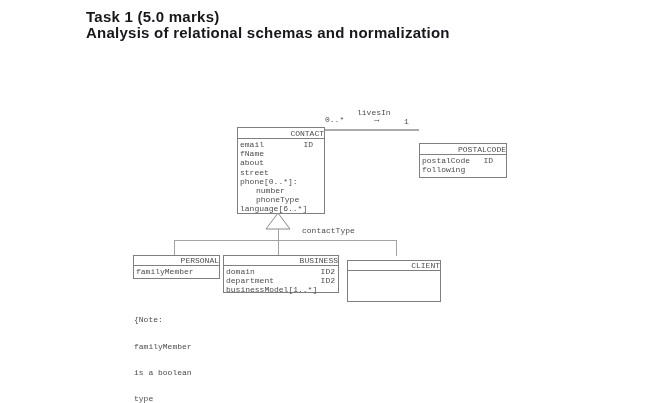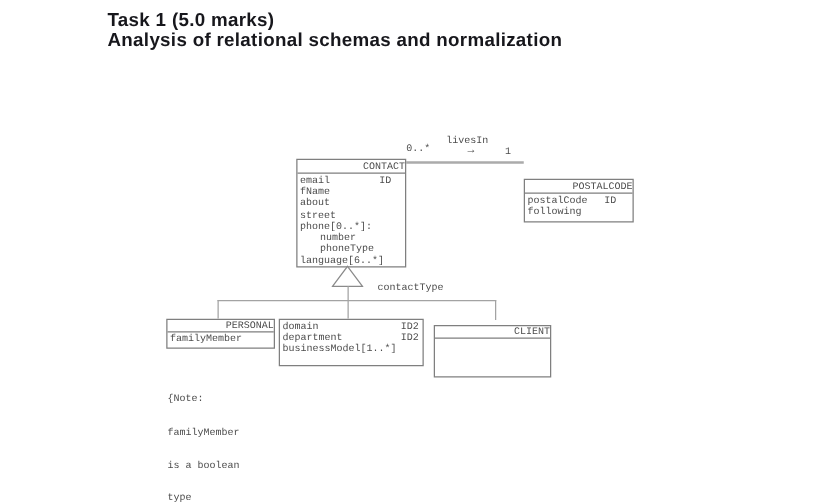--- a/index.html
+++ b/index.html
@@ -143,20 +143,21 @@
     <div id="personal" class="uml-class mono">
       <div class="hdr">PERSONAL</div>
       <div class="attrs">
         <div class="attr-row">
           <span class="attr-name">familyMember</span>
         </div>
       </div>
     </div>
 
     <div id="business" class="uml-class mono">
+      <div class="hdr">BUSINESS</div>
       <div class="attrs">
         <div class="attr-row">
           <span class="attr-name">domain</span>
           <span class="attr-tag">ID2</span>
         </div>
         <div class="attr-row">
           <span class="attr-name">department</span>
           <span class="attr-tag">ID2</span>
         </div>
         <div class="attr-row">

